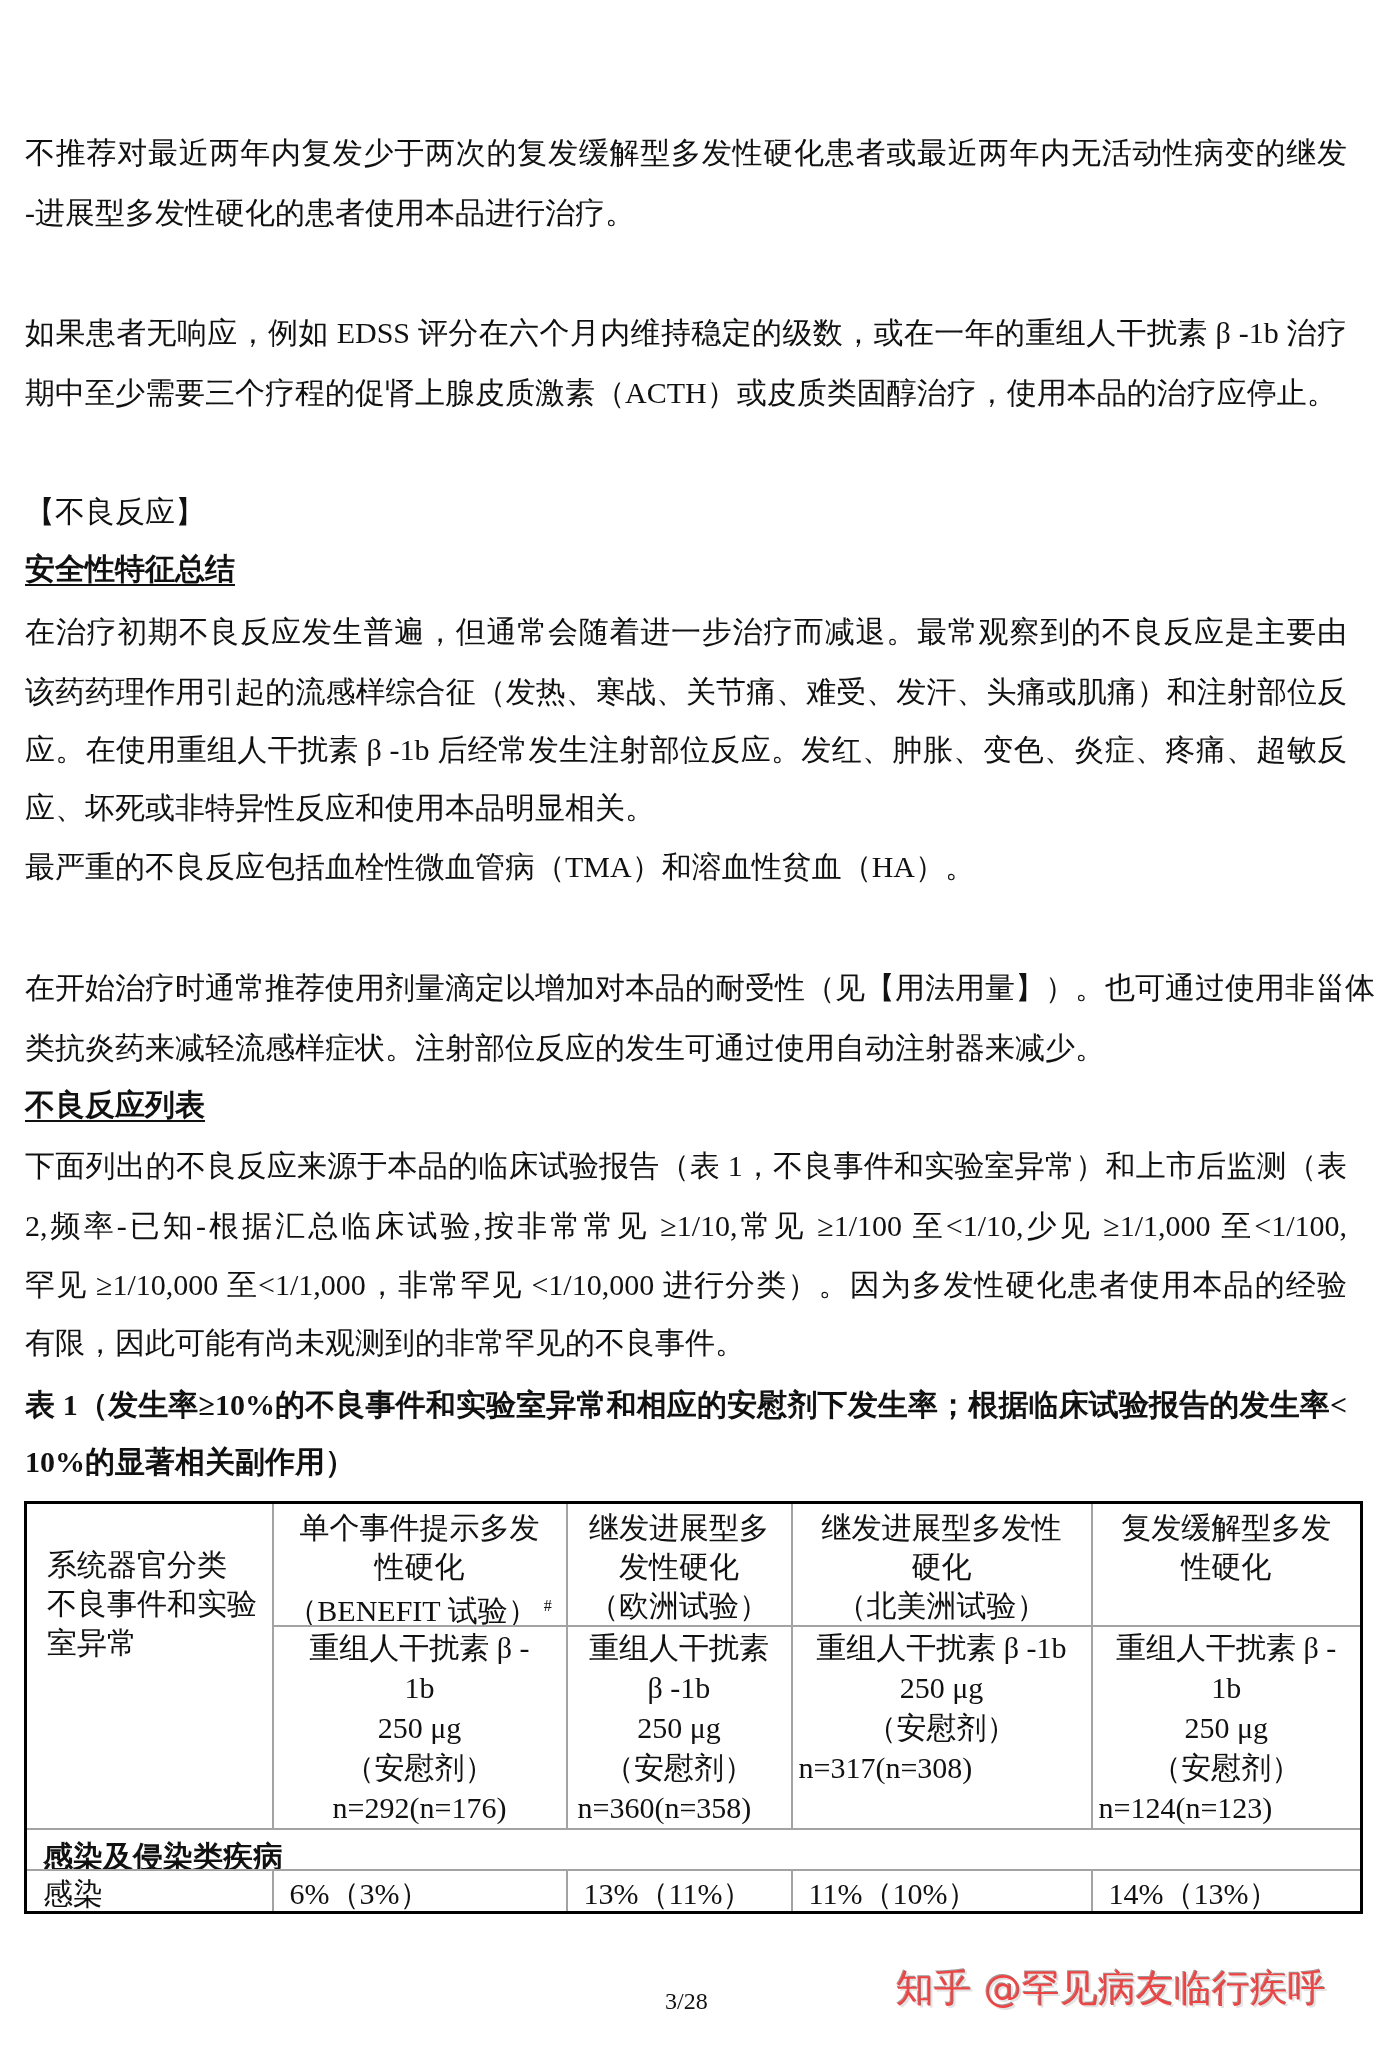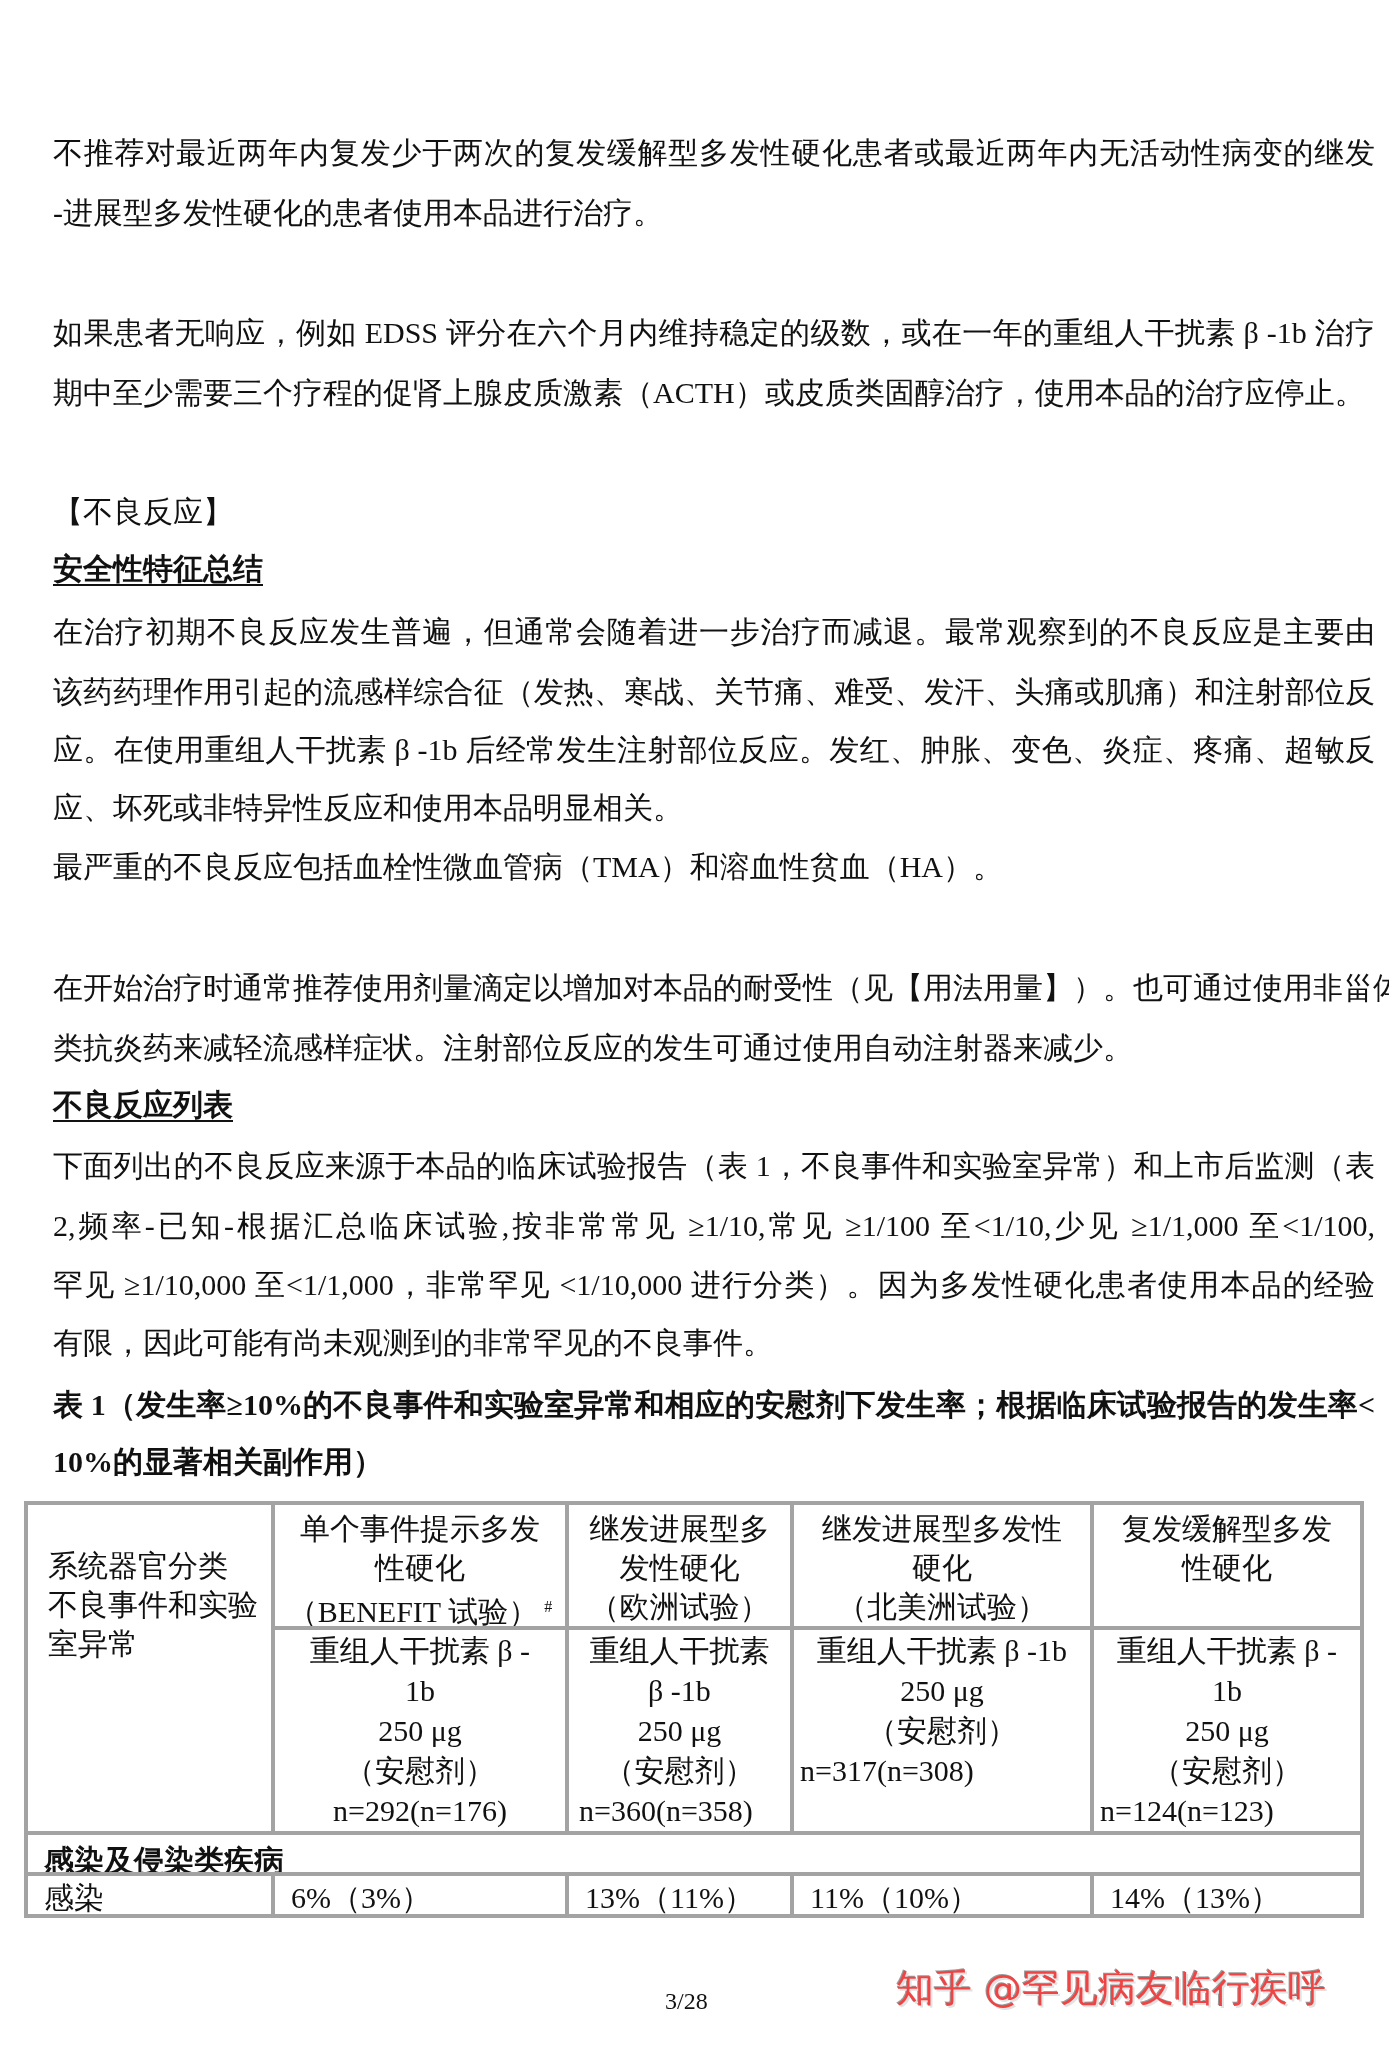--- a/index.html
+++ b/index.html
@@ -1,27 +1,27 @@
 <!DOCTYPE html>
 <html><head>
 <meta charset="utf-8">
 <style>
   html, body { margin: 0; padding: 0; background: #ffffff; }
   body { width: 1389px; height: 2051px; position: relative; overflow: hidden;
          font-family: "Liberation Serif", "DejaVu Serif", serif; color: #111111; }
   .line { position: absolute; left: 25px; height: 40px; line-height: 40px;
-          font-size: 30px; white-space: nowrap; margin-left: 28px; }
+          font-size: 30px; white-space: nowrap; }
   .full { width: 1322px; text-align: justify; text-align-last: justify; }
   .bold { font-weight: bold; }
   .uline { text-decoration: underline; text-decoration-thickness: 2px; text-underline-offset: 5px; }
   .caption { font-weight: bold; }
 
   table.t1 { position: absolute; left: 24px; top: 1501px; width: 1336px;
              border-collapse: collapse; table-layout: fixed; border: 3px solid #000; }
-  table.t1 td { border: 4px solid #a3a3a3; padding: 0; vertical-align: top; overflow: hidden; }
+  table.t1 td { border: 2px solid #a3a3a3; padding: 0; vertical-align: top; overflow: hidden; }
   .cl { height: 39px; line-height: 39px; font-size: 30px; white-space: nowrap; }
   tr.h1 { height: 119px; }
   tr.h1 td.pop { padding-top: 4px; text-align: center; }
   tr.h2 { height: 200px; }
   tr.h2 td.trt { padding-top: 1px; text-align: center; border-radius: 22px; }
   tr.h2 td.trt .cl { height: 40px; line-height: 40px; }
   tr.h2 td.trt .cl.left { text-align: left; padding-left: 6px; }
   td.rowlabel { padding-top: 41px !important; padding-left: 20px !important; text-align: left; }
   tr.cat { height: 41px; }
   tr.cat td { padding-left: 16px; font-weight: bold; vertical-align: middle; }

